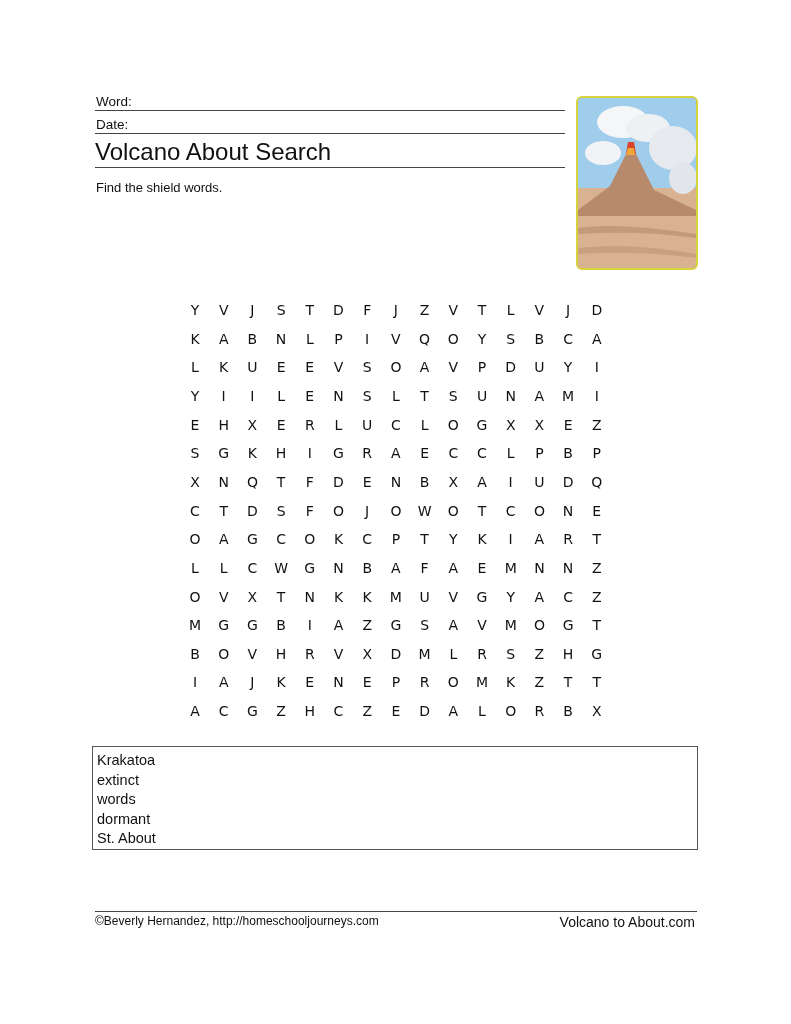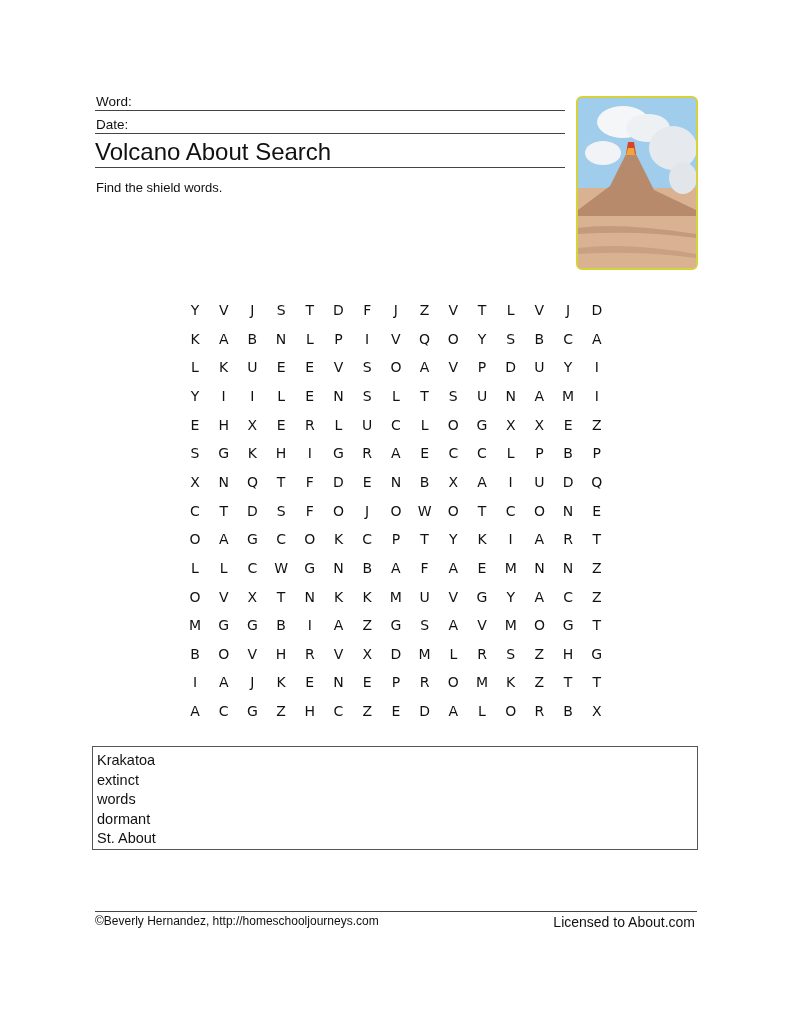--- a/index.html
+++ b/index.html
@@ -279,13 +279,13 @@
     <div class="word">Krakatoa</div>
     <div class="word">extinct</div>
     <div class="word">words</div>
     <div class="word">dormant</div>
     <div class="word">St. About</div>
   </div>
 </div>
 
 <div class="footer-line"></div>
 <div class="footer-left">©Beverly Hernandez, http://homeschooljourneys.com</div>
-<div class="footer-right">Licensed to About.com</div>
+<div class="footer-right">Volcano to About.com</div>
 
 </body></html>

